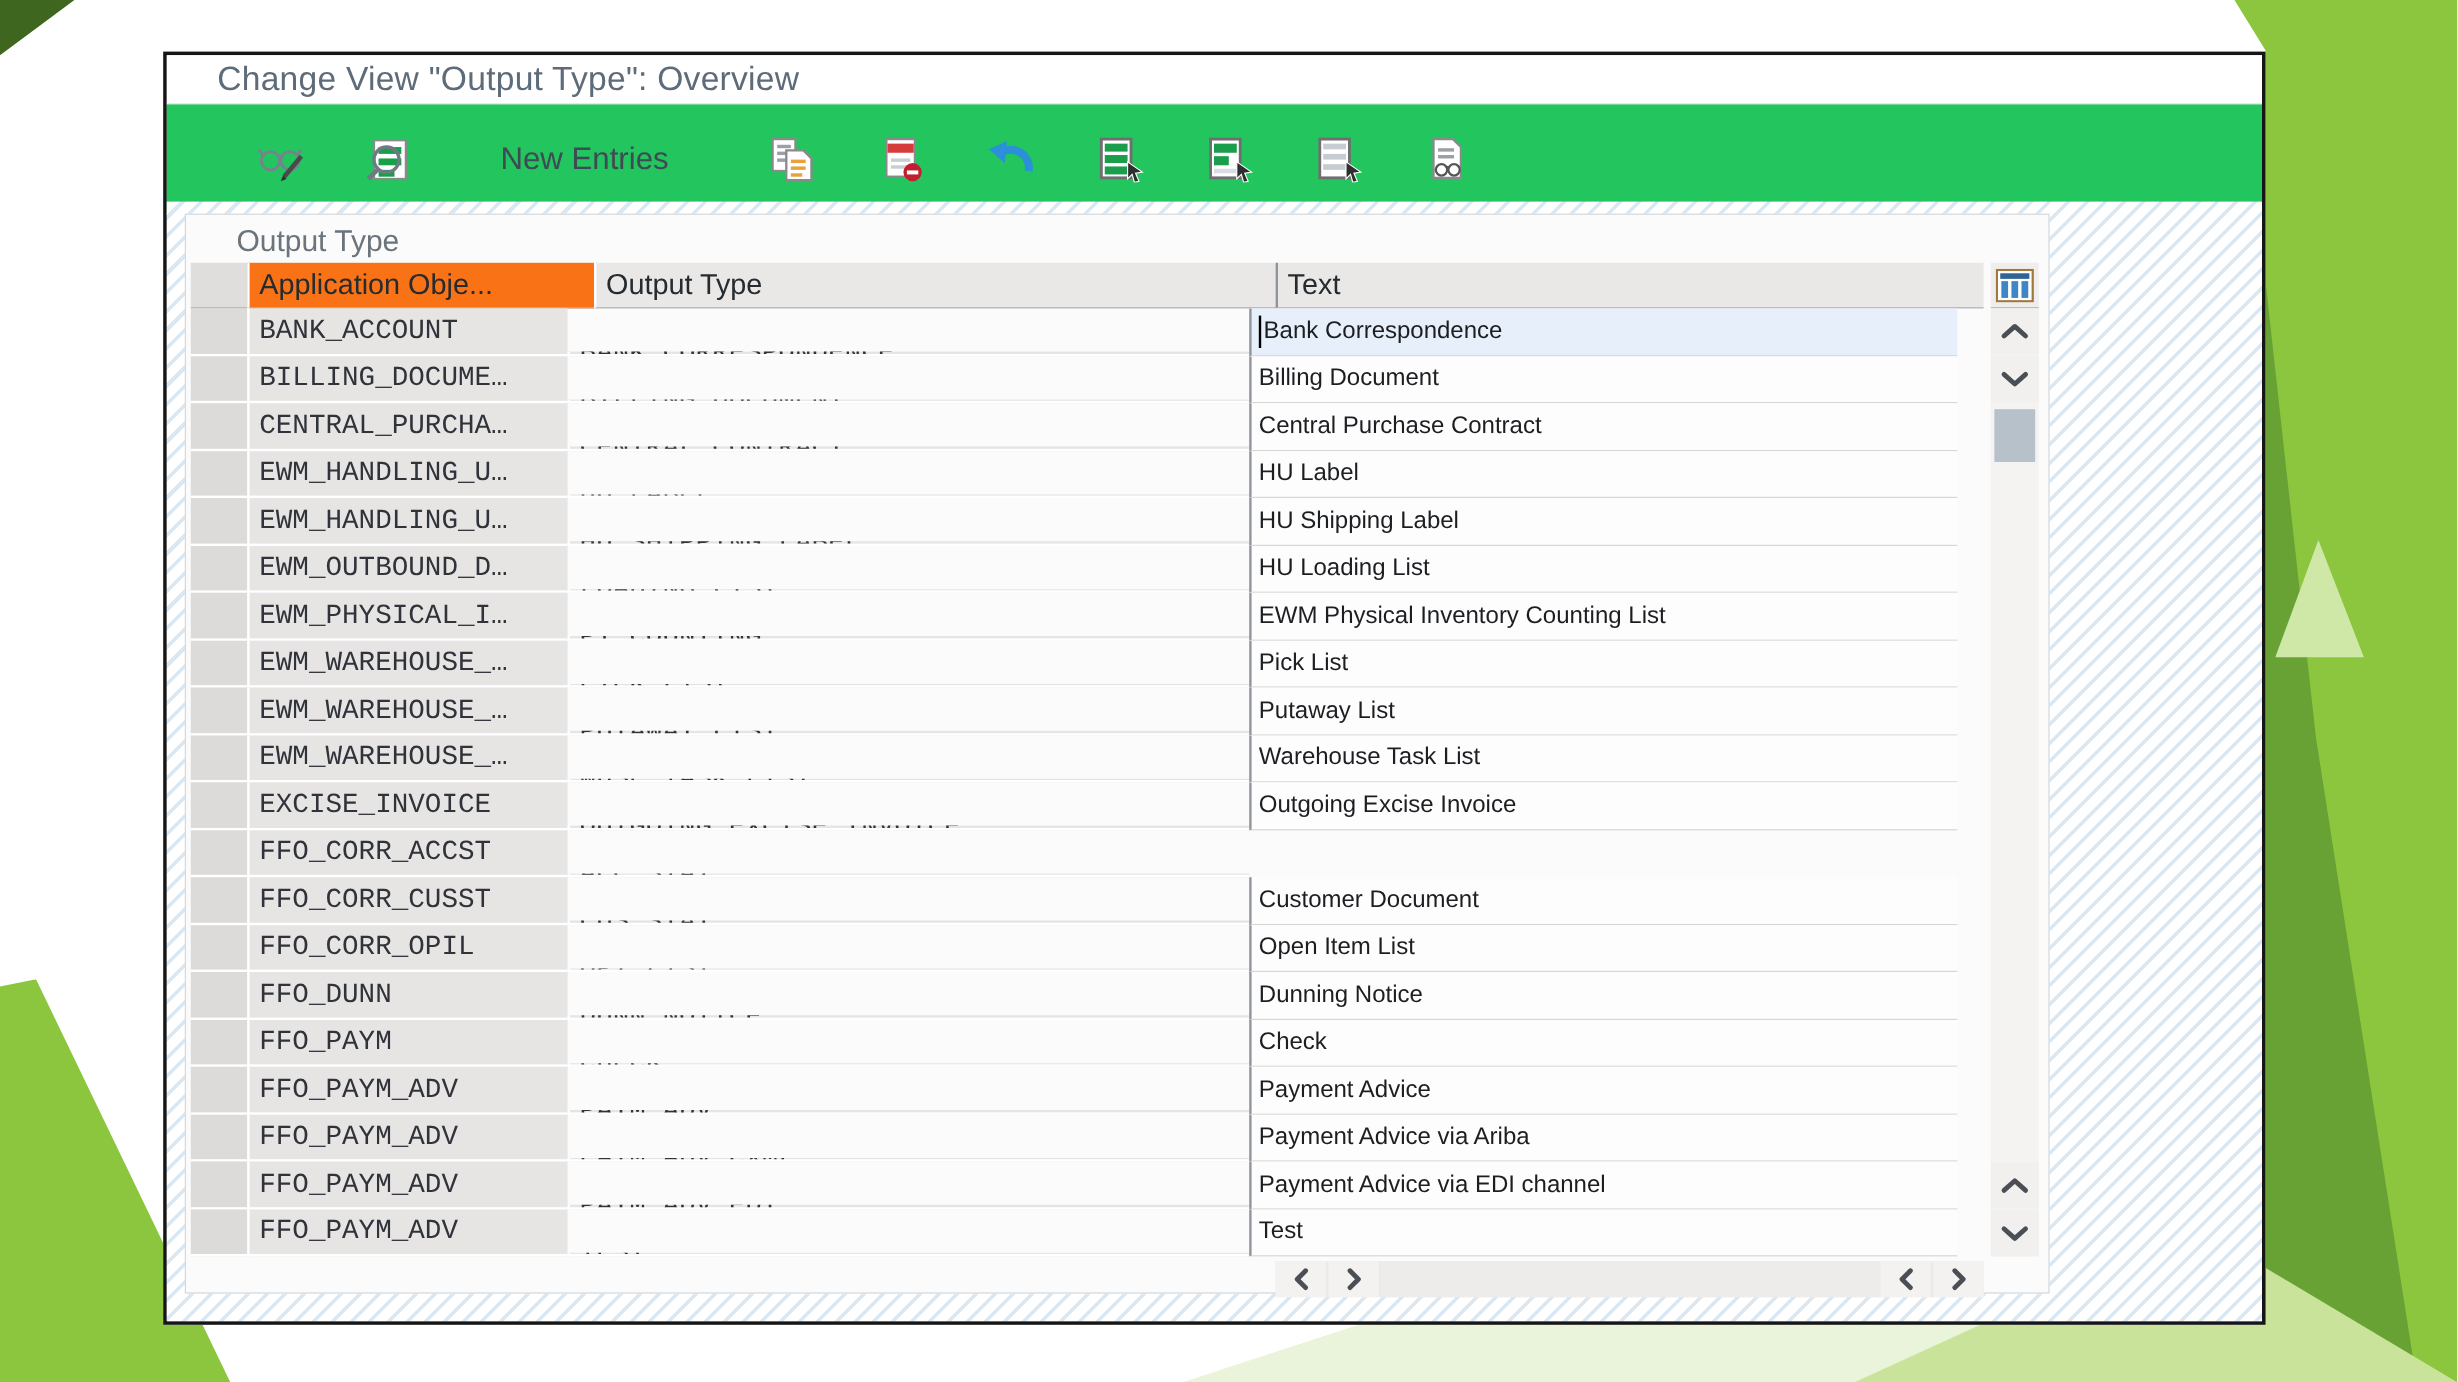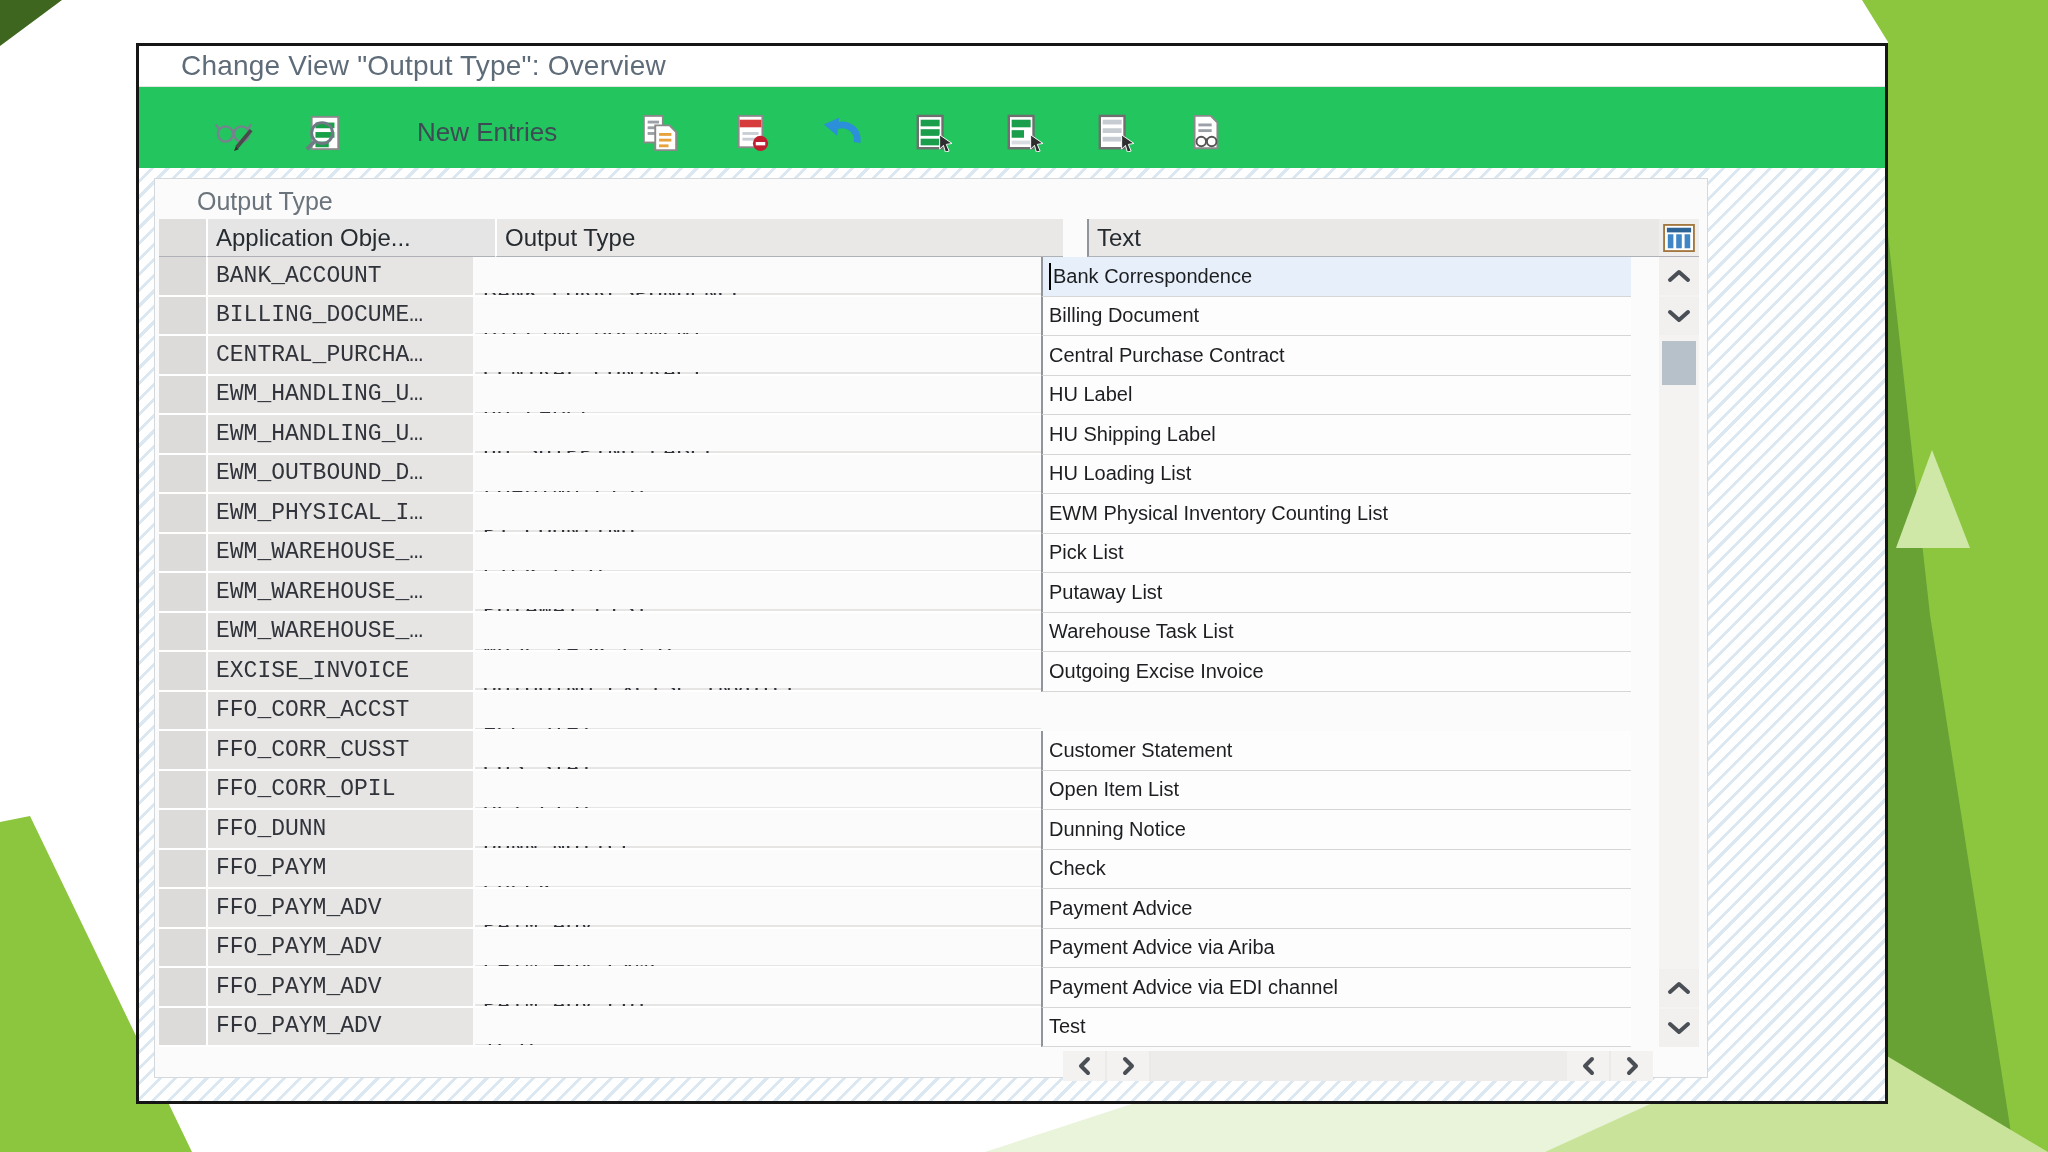--- a/index.html
+++ b/index.html
@@ -41,23 +41,23 @@
   .groupbox{
     position:absolute;left:15px;top:132px;width:1554px;height:900px;
     background:#fbfbfb;border:1px solid #d4d9dd;box-sizing:border-box;
   }
   .gb-label{position:absolute;left:42px;top:8px;font-size:25px;color:#6b747c;}
 
   
   .thead{position:absolute;left:4px;top:40px;height:38px;display:flex;}
   .thead>div{box-sizing:border-box;display:flex;align-items:center;font-size:24px;color:#262b30;border-bottom:1px solid #aeb1b5;}
   .h-sel{width:47px;background:#dfdedd;}
-  .h-app{width:289px;background:#e5e5e5;border-left:2px solid #fff;padding-left:8px;}
+  .h-app{width:289px;background:#f97316;border-left:2px solid #fff;padding-left:8px;}
   .h-type{width:568px;background:#e9e8e7;border-left:2px solid #fff;padding-left:8px;}
-  .h-text{width:590px;background:#e9e8e7;border-left:2px solid #8f959b;padding-left:8px;margin-left:24px;}
+  .h-text{width:590px;background:#e9e8e7;border-left:2px solid #8f959b;padding-left:8px;}
 
   .tbody{position:absolute;left:4px;top:78px;}
   .trow{display:flex;height:39.5px;}
   .trow>div{box-sizing:border-box;display:flex;align-items:center;overflow:hidden;white-space:nowrap;}
   .c-sel{width:47px;background:#dcdbda;border-bottom:2px solid #fff;}
   .c-app{width:267px;background:#e6e5e4;border-left:2px solid #fff;border-bottom:2px solid #fff;padding-left:8px;}
   .c-type{width:568px;background:#e6e5e4;border-left:2px solid #fff;border-bottom:2px solid #fff;padding-left:8px;margin-top:36px;}
   .c-text{width:590px;background:#fdfdfd;border-left:2px solid #8f959b;border-bottom:1px solid #d6d6d6;padding-left:6px;font-size:20px;color:#1c1e21;}
   .mono{font-family:"Liberation Mono","DejaVu Sans Mono",monospace;font-size:23px;color:#30333a;}
   .caret-cell{background:#e7f0fa !important;}
@@ -284,21 +284,21 @@
           <div class="trow">
             <div class="c-sel"></div>
             <div class="c-app mono">FFO_CORR_ACCST</div>
             <div class="c-type mono">ACC_STAT</div>
           </div>
 
           <div class="trow">
             <div class="c-sel"></div>
             <div class="c-app mono">FFO_CORR_CUSST</div>
             <div class="c-type mono">CUS_STAT</div>
-            <div class="c-text">Customer Statement</div>
+            <div class="c-text">Customer Document</div>
           </div>
 
           <div class="trow">
             <div class="c-sel"></div>
             <div class="c-app mono">FFO_CORR_OPIL</div>
             <div class="c-type mono">OPI_LIST</div>
             <div class="c-text">Open Item List</div>
           </div>
 
           <div class="trow">

